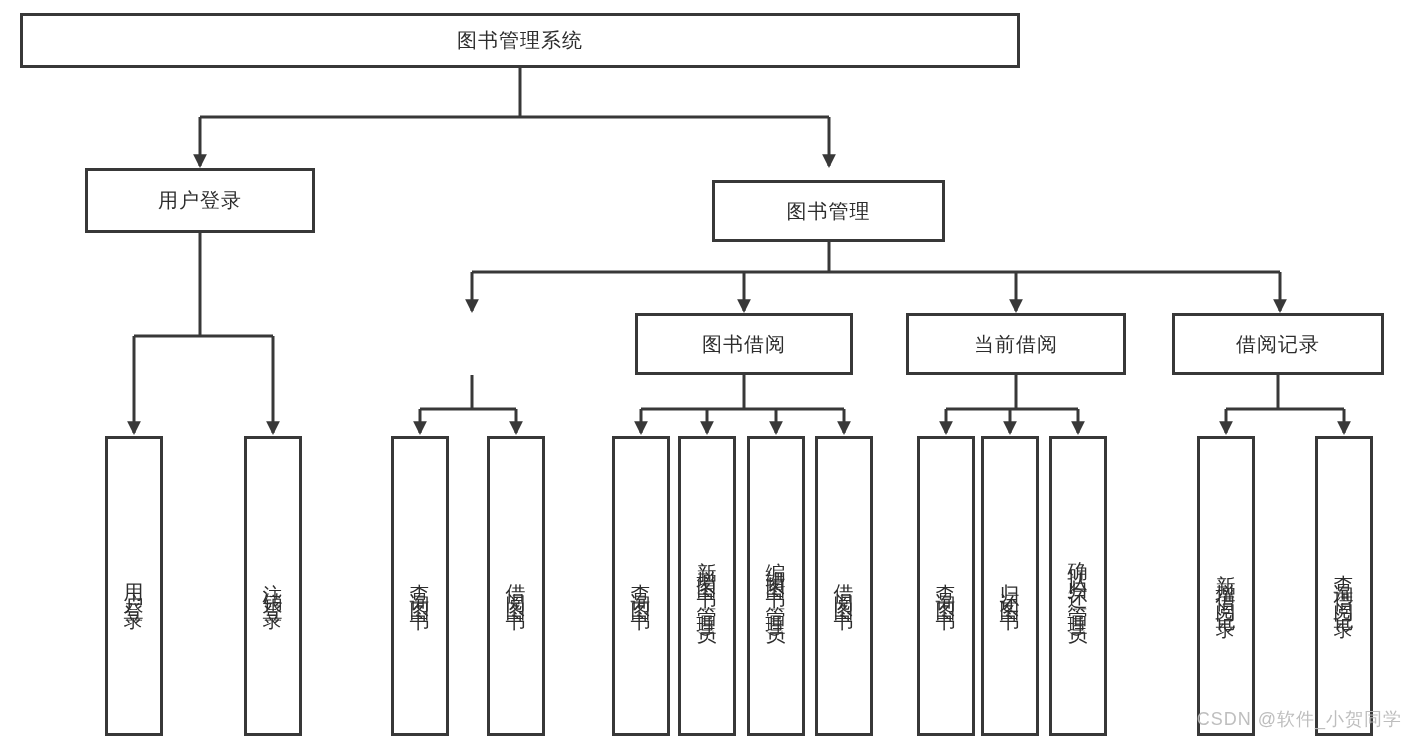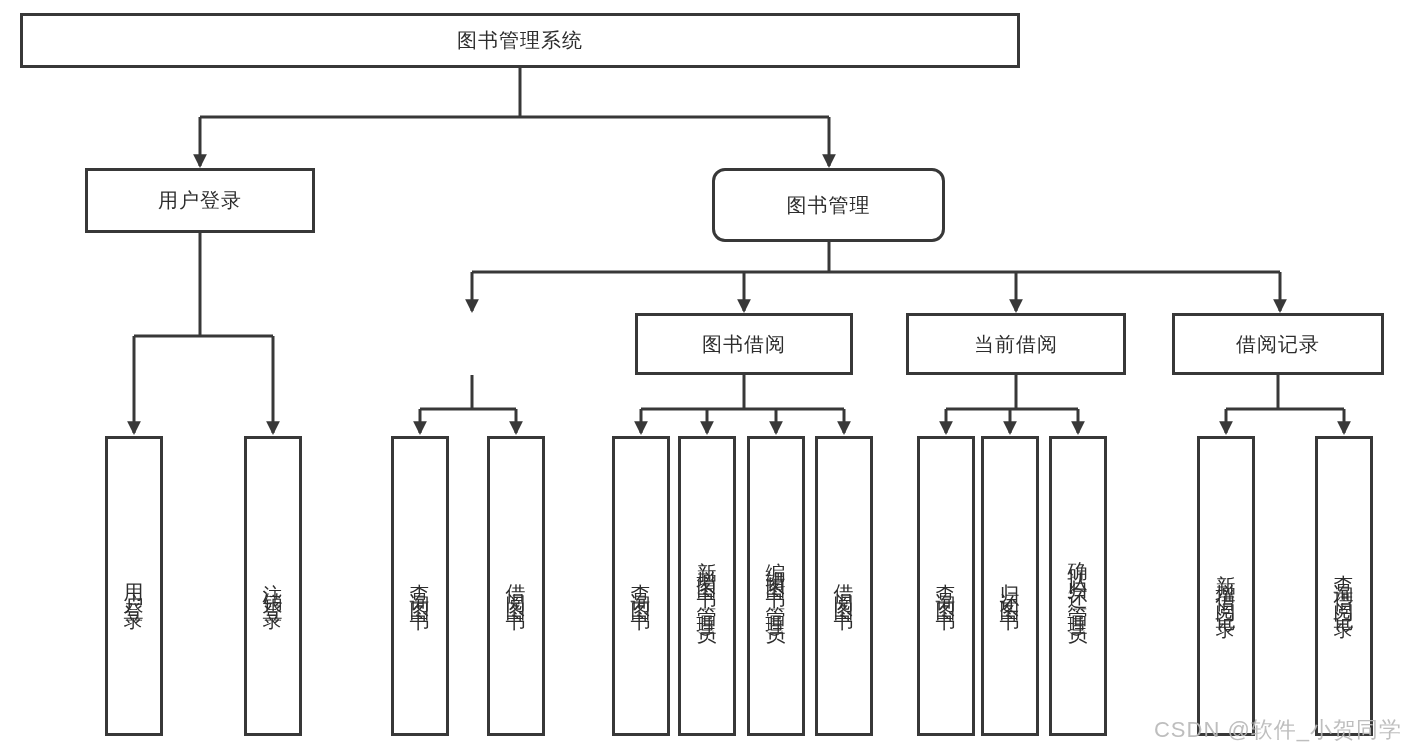--- a/index.html
+++ b/index.html
@@ -42,21 +42,21 @@
   .vtext {
     writing-mode: vertical-rl;
     text-orientation: mixed;
     letter-spacing: 9px;
     line-height: 1;
     white-space: nowrap;
   }
   
   .n-root   { left: 20px;  top: 13px;  width: 1000px; height: 55px; }
   .n-login  { left: 85px;  top: 168px; width: 230px;  height: 65px; }
-  .n-mgmt   { left: 712px; top: 168px; width: 233px;  height: 74px; border-radius: 13px; }
+  .n-mgmt   { left: 712px; top: 180px; width: 233px;  height: 62px; }
 
   .n-rec    { left: 363px;  top: 313px; width: 218px; height: 62px; }
   .n-borrow { left: 635px;  top: 313px; width: 218px; height: 62px; justify-content: center; }
   .n-cur    { left: 906px;  top: 313px; width: 220px; height: 62px; }
   .n-hist   { left: 1172px; top: 313px; width: 212px; height: 62px; }
 
   .leaf { top: 436px; width: 58px; height: 300px; }
   .l-a1 { left: 105px; }
   .l-a2 { left: 244px; }
   .l-b1 { left: 391px; }
@@ -67,23 +67,23 @@
   .l-c4 { left: 815px; }
   .l-d1 { left: 917px; }
   .l-d2 { left: 981px; }
   .l-d3 { left: 1049px; }
   .l-e1 { left: 1197px; }
   .l-e2 { left: 1315px; }
 
   #watermark {
     position: absolute;
     right: 3px;
-    bottom: 2px;
+    bottom: 16px;
     z-index: 3;
-    font-size: 22px;
+    font-size: 18px;
     color: rgba(185,185,185,0.92);
     letter-spacing: 1px;
     white-space: nowrap;
   }
 </style>
 </head>
 <body>
 
 <div id="stage">
 

